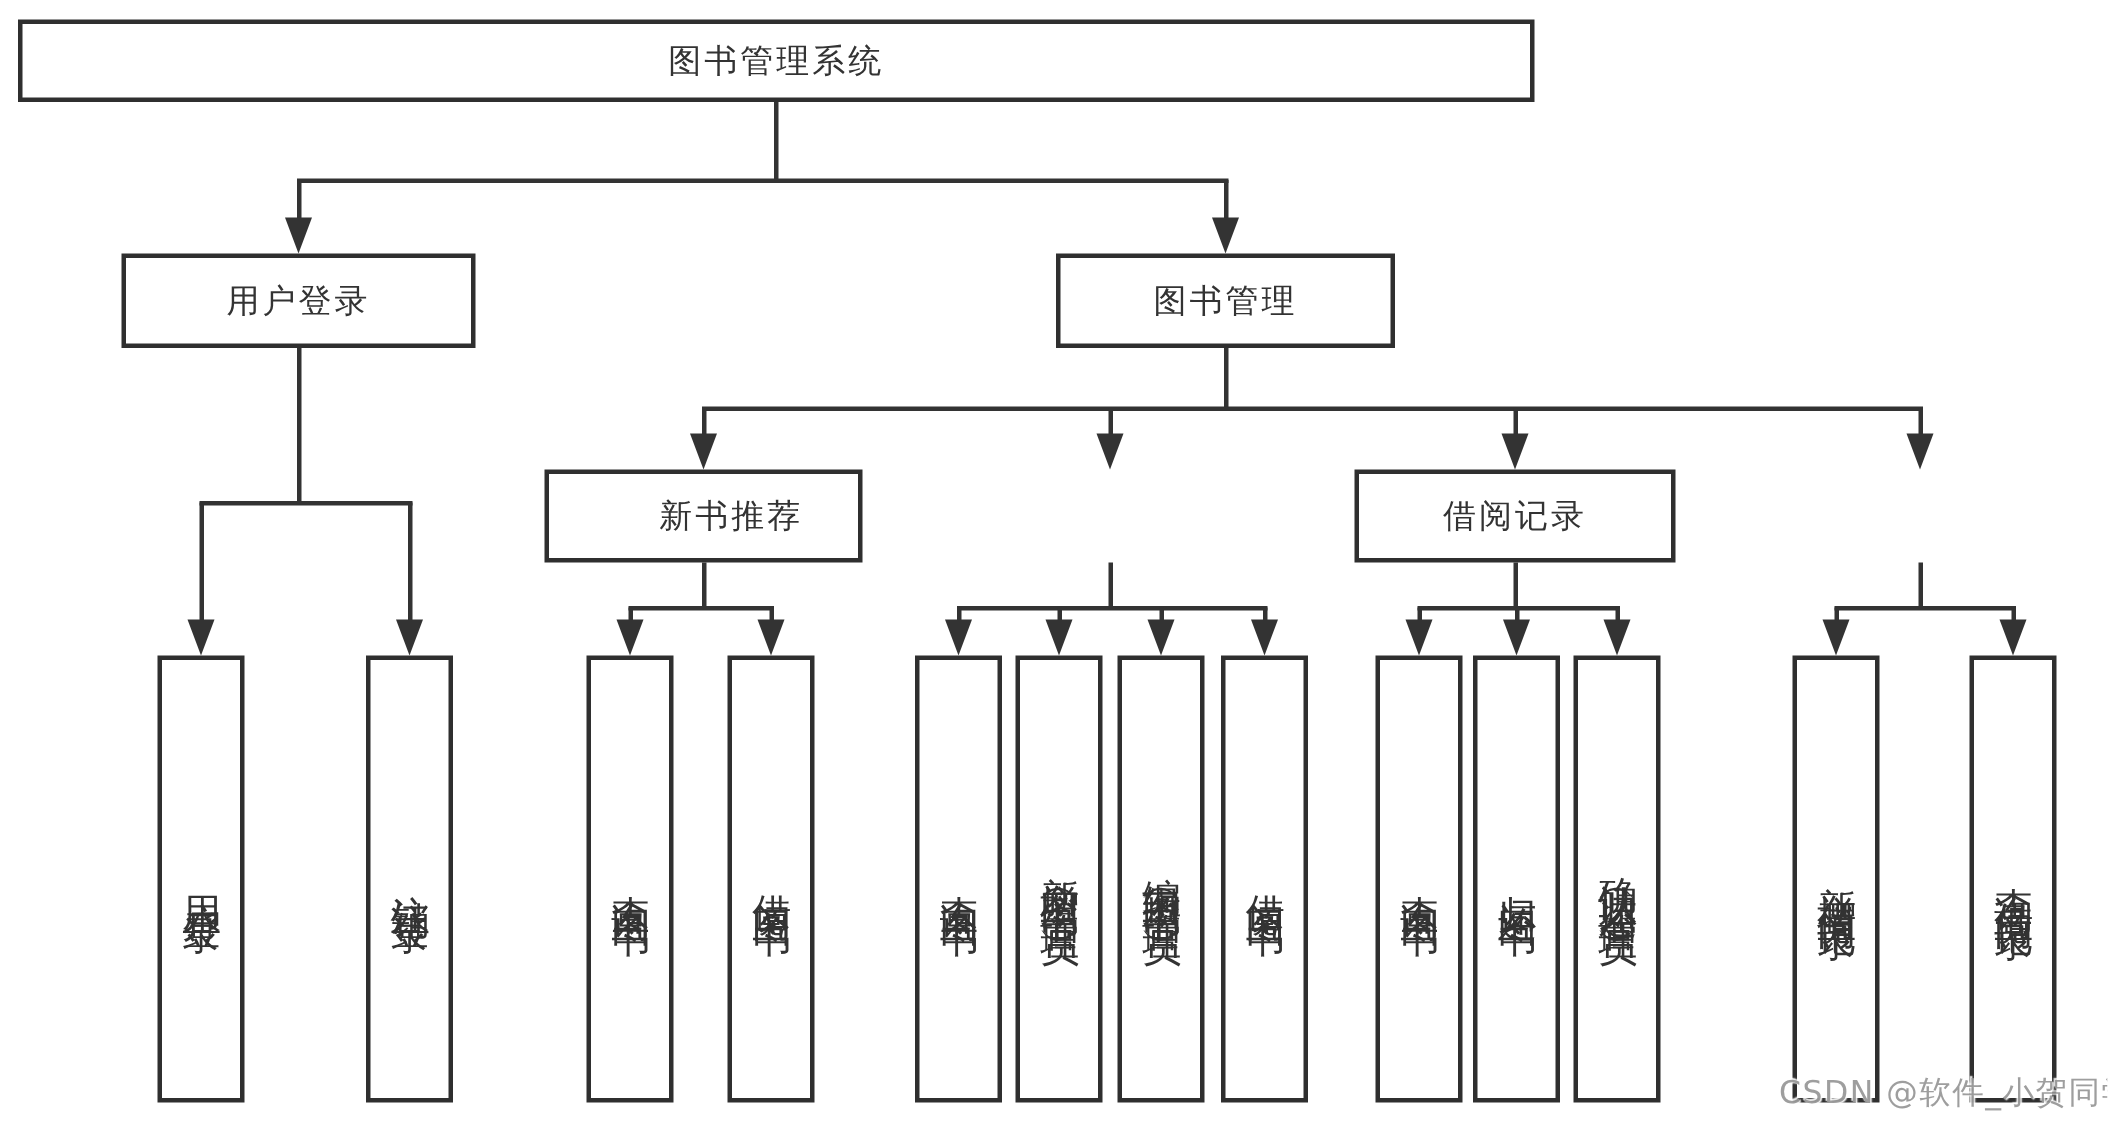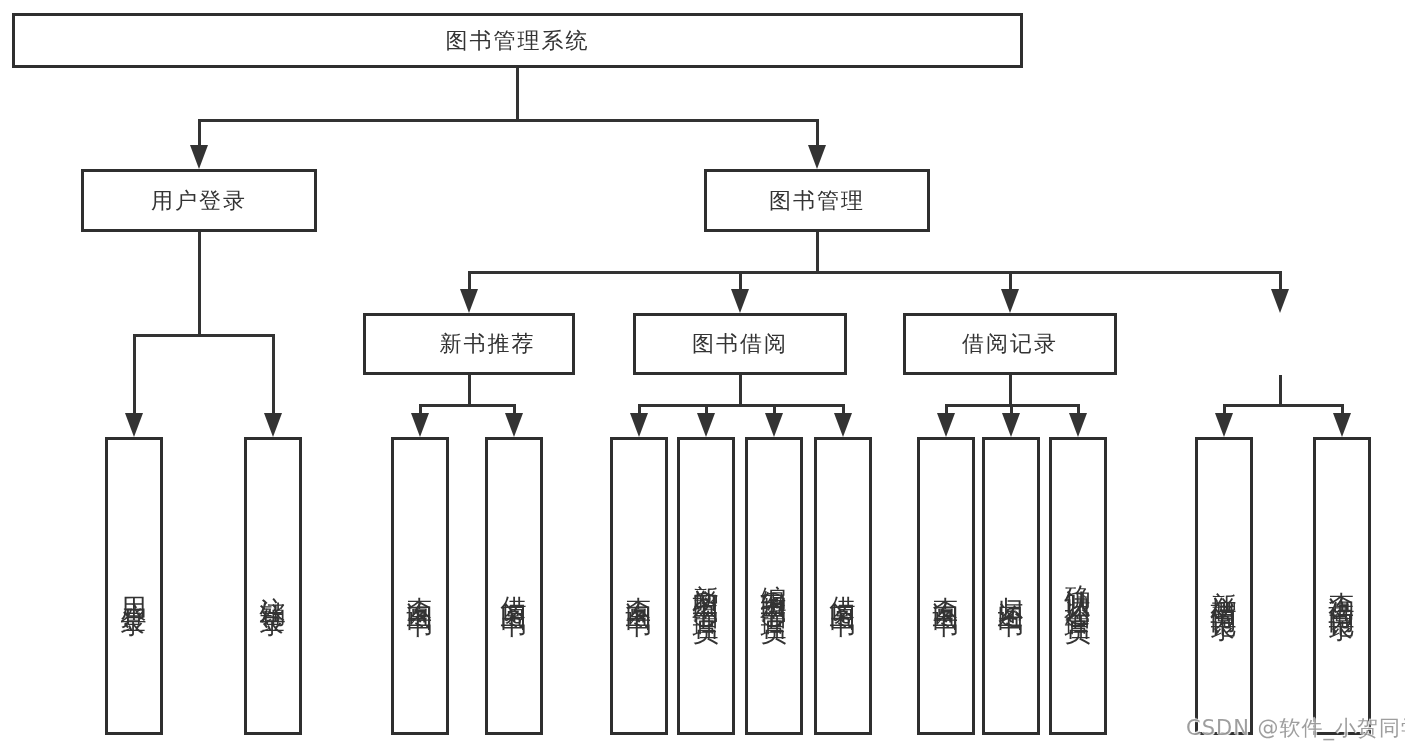--- a/index.html
+++ b/index.html
@@ -88,23 +88,20 @@
   </div>
 
   <div class="box-h" style="left:704px; top:169px; width:226px; height:63px;">
     <span>图书管理</span>
   </div>
 
   <div class="box-h" style="left:363px; top:313px; width:212px; height:62px;padding-left:37px;">
     <span>新书推荐</span>
   </div>
 
-  <div class="box-h" style="left:633px; top:313px; width:214px; height:62px;">
-    <span>图书借阅</span>
-  </div>
 
   <div class="box-h" style="left:903px; top:313px; width:214px; height:62px;">
     <span>借阅记录</span>
   </div>
 
 
   <div class="box-v" style="left:105px;">
     <span class="vtext">用户登录</span>
   </div>
   <div class="box-v" style="left:244px;">

